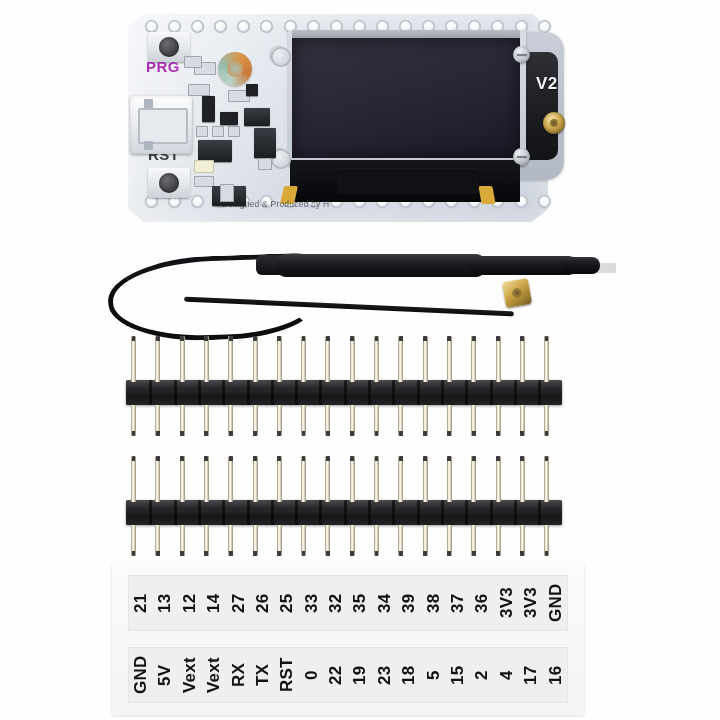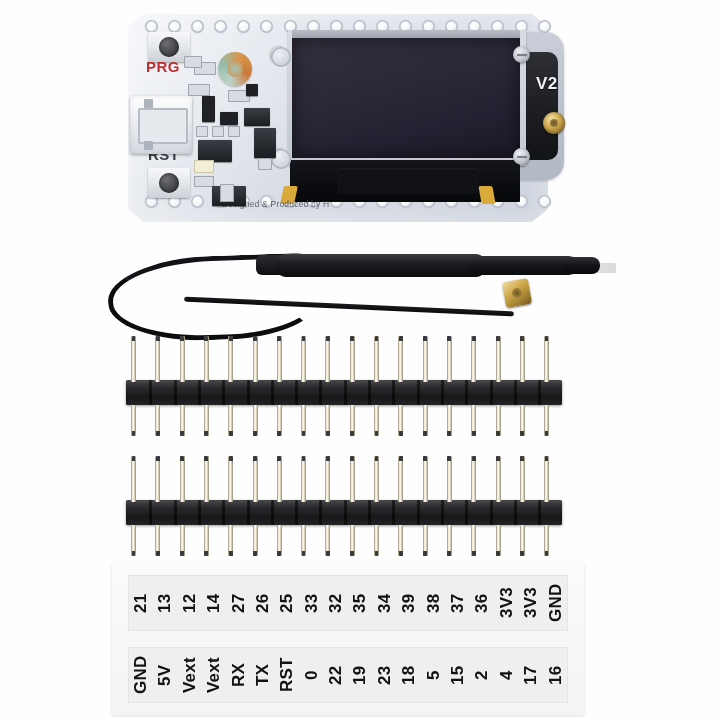--- a/index.html
+++ b/index.html
@@ -122,21 +122,21 @@
     content:"";position:absolute;left:11px;top:5px;width:20px;height:20px;border-radius:50%;
     background:radial-gradient(circle at 38% 33%,#6c6e74 0%,#45474d 55%,#2b2d32 100%);
     box-shadow:inset 0 0 3px rgba(0,0,0,.6);
   }
   .btn-prg{left:148px;top:32px;}
   .btn-rst{left:148px;top:168px;}
   .silk-text{
     position:absolute;color:#3a3d44;font-size:15px;font-weight:700;letter-spacing:.4px;
     font-family:"Liberation Sans", sans-serif;
   }
-  .silk-prg{left:146px;top:58px;color:#b91c1c;font-size:15px;opacity:.9;}
+  .silk-prg{left:146px;top:58px;color:#a21caf;font-size:15px;opacity:.9;}
   .silk-rst{left:148px;top:146px;}
   .silk-designed{
     position:absolute;left:222px;top:199px;color:#4a4d55;font-size:8.5px;
     font-family:"Liberation Sans", sans-serif;letter-spacing:.2px;white-space:nowrap;
     opacity:.85;
   }
 
   
   .usb{
     position:absolute;left:130px;top:96px;width:62px;height:58px;

